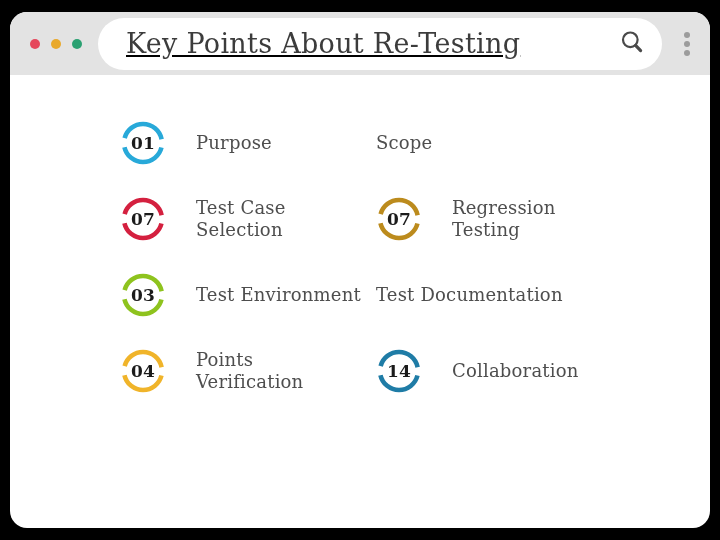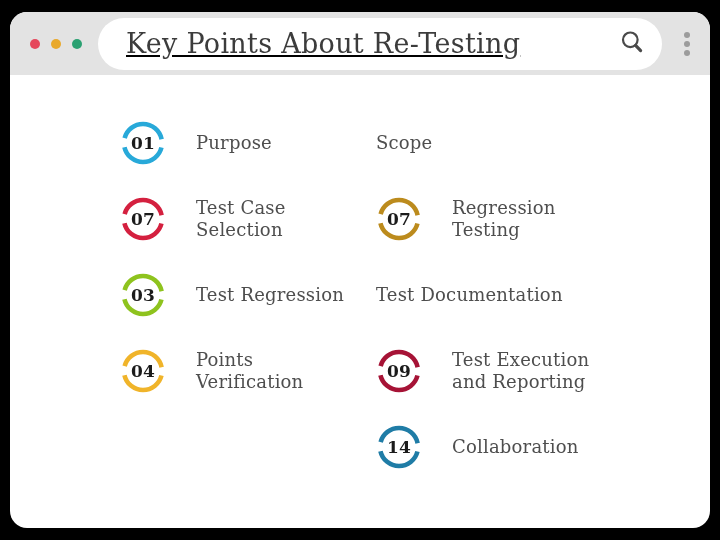--- a/index.html
+++ b/index.html
@@ -178,21 +178,21 @@
 Selection</div>
       </div>
 
       <div class="item" style="--ring: #8ec31e;">
         <div class="badge">
           <svg viewBox="0 0 46 46">
               <circle class="ring" cx="23" cy="23" r="19" stroke-dasharray="50.41 9.28" stroke-dashoffset="55.05"></circle>
             </svg>
           <span class="num">03</span>
         </div>
-        <div class="label">Test Regression</div>
+        <div class="label">Test Environment</div>
       </div>
 
       <div class="item" style="--ring: #f0b42a;">
         <div class="badge">
           <svg viewBox="0 0 46 46">
               <circle class="ring" cx="23" cy="23" r="19" stroke-dasharray="50.41 9.28" stroke-dashoffset="55.05"></circle>
             </svg>
           <span class="num">04</span>
         </div>
         <div class="label">Points
@@ -218,30 +218,20 @@
           <span class="num">07</span>
         </div>
         <div class="label">Regression
 Testing</div>
       </div>
 
       <div class="item" style="--ring: #699c24;">
         <div class="label">Test Documentation</div>
       </div>
 
-      <div class="item" style="--ring: #a61336;">
-        <div class="badge">
-          <svg viewBox="0 0 46 46">
-              <circle class="ring" cx="23" cy="23" r="19" stroke-dasharray="50.41 9.28" stroke-dashoffset="55.05"></circle>
-            </svg>
-          <span class="num">09</span>
-        </div>
-        <div class="label">Test Execution
-and Reporting</div>
-      </div>
 
       <div class="item" style="--ring: #1f7ca6;">
         <div class="badge">
           <svg viewBox="0 0 46 46">
               <circle class="ring" cx="23" cy="23" r="19" stroke-dasharray="50.41 9.28" stroke-dashoffset="55.05"></circle>
             </svg>
           <span class="num">14</span>
         </div>
         <div class="label">Collaboration</div>
       </div>

